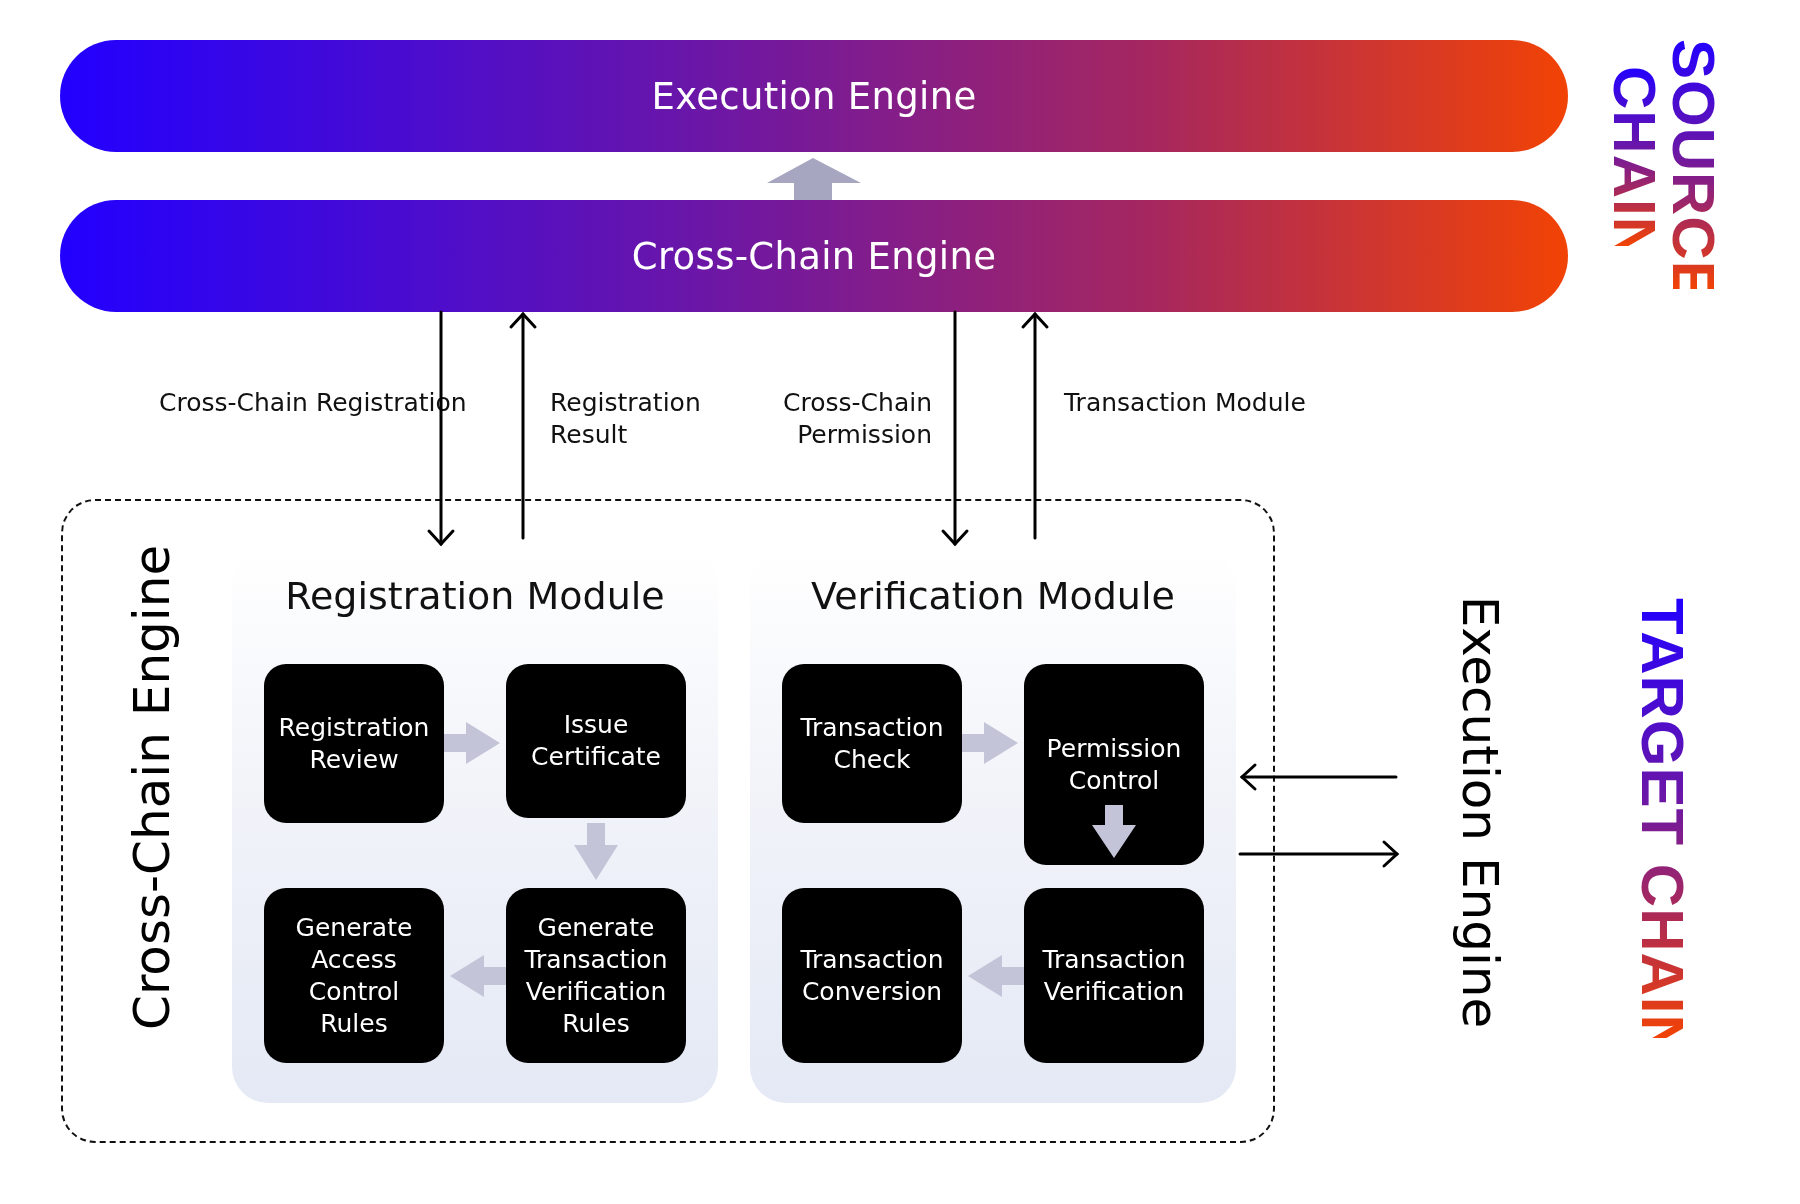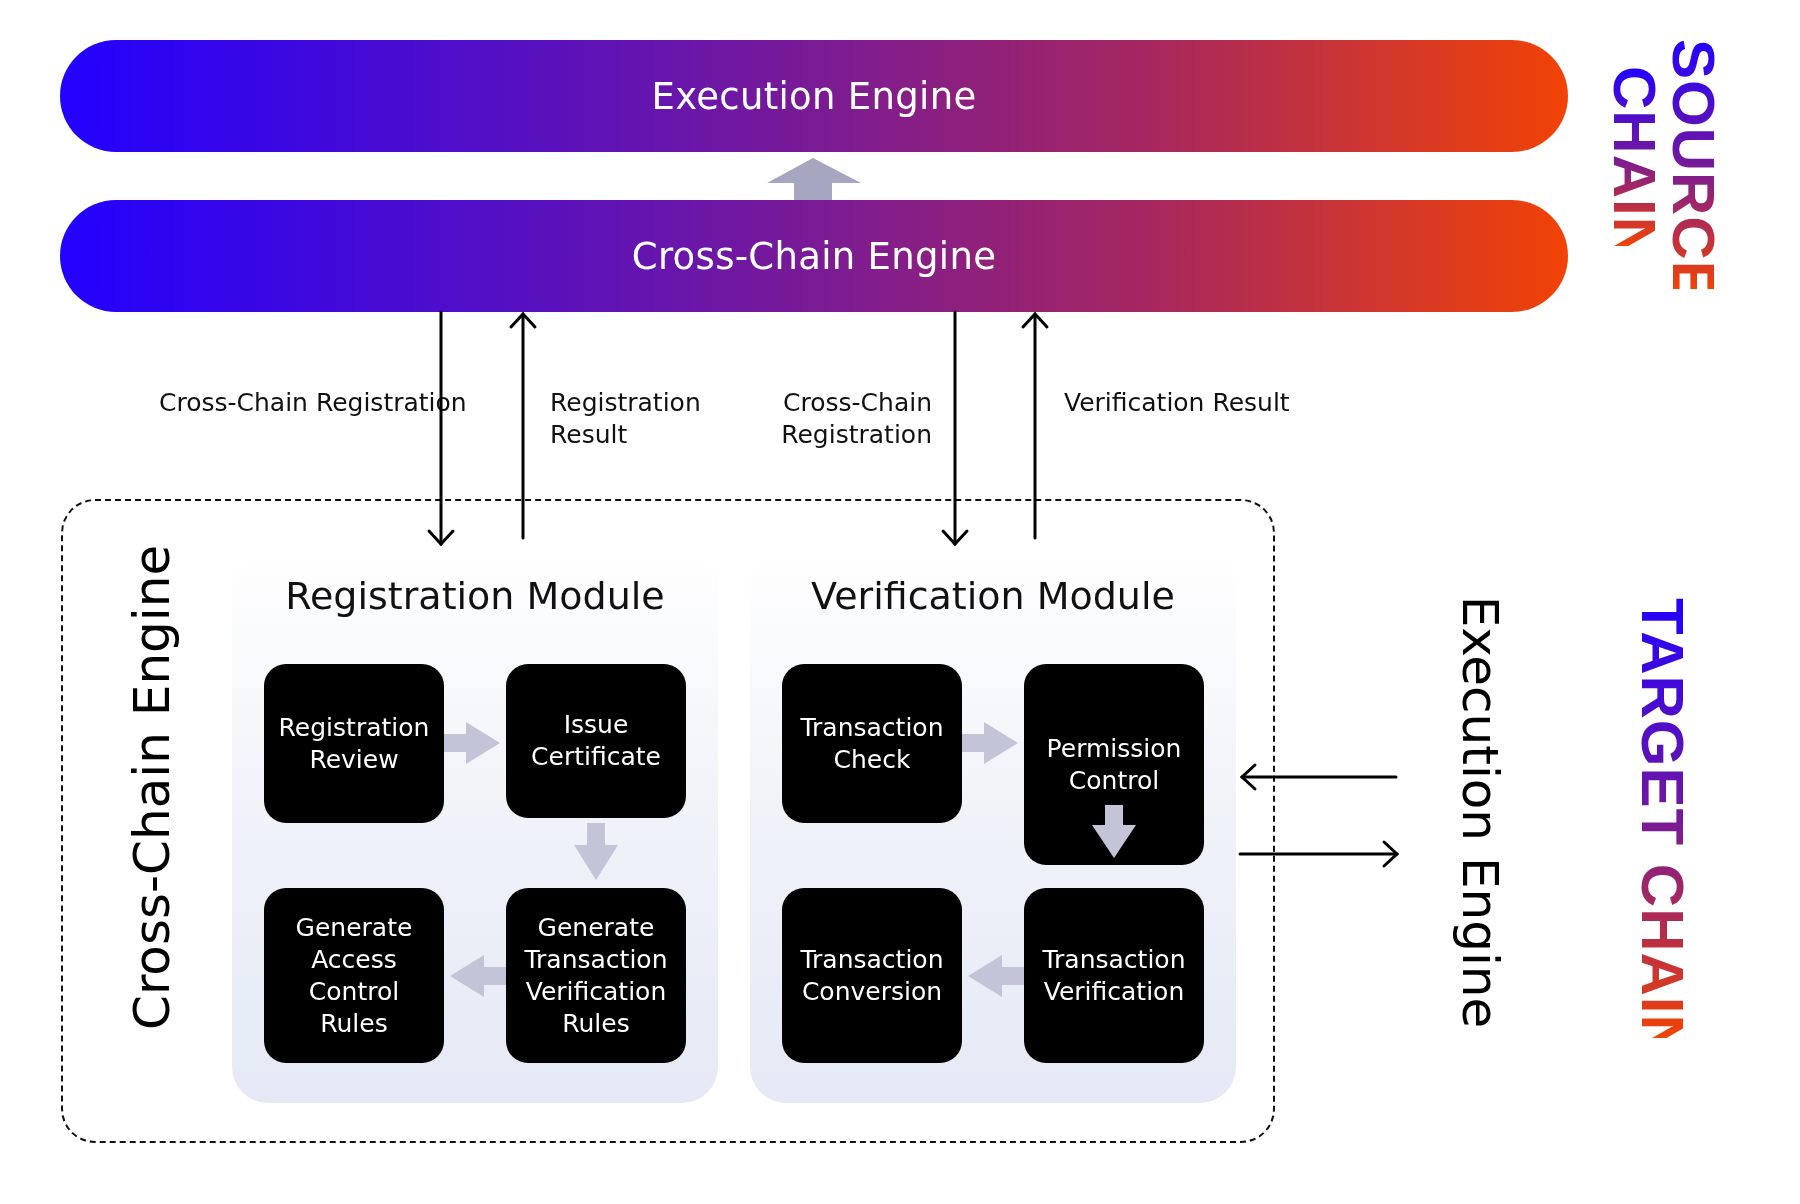--- a/index.html
+++ b/index.html
@@ -42,22 +42,22 @@
   <span>Cross-Chain Engine</span>
 </div>
 
 <div class="chain-label" style="left:1568px; top:134px; width:250px; height:60px; line-height:60px;">SOURCE</div>
 <div class="chain-label" style="left:1544px; top:126px; width:180px; height:60px; line-height:60px;">CHAIN</div>
 
 <div class="flow-label" style="left:120px; top:387px;margin-left:39px;">Cross-Chain Registration</div>
 <div class="flow-label" style="left:550px; top:387px; white-space:pre-line;">Registration
 Result</div>
 <div class="flow-label" style="left:780px; top:387px; width:152px; text-align:right; white-space:pre-line;">Cross-Chain
-Registration</div>
-<div class="flow-label" style="left:1064px; top:387px;">Verification Result</div>
+Permission</div>
+<div class="flow-label" style="left:1064px; top:387px;">Transaction Module</div>
 
 <div class="dashed-box"></div>
 
 <div class="rot-left" style="left:-73px; top:775px; width:450px; height:60px; line-height:60px;">Cross-Chain Engine</div>
 
 <div class="module" style="left:232px;">
   <div class="module-title">Registration Module</div>
   <div class="box" style="left:32px; top:114px; height:159px;">
     <span>Registration
 Review</span>

